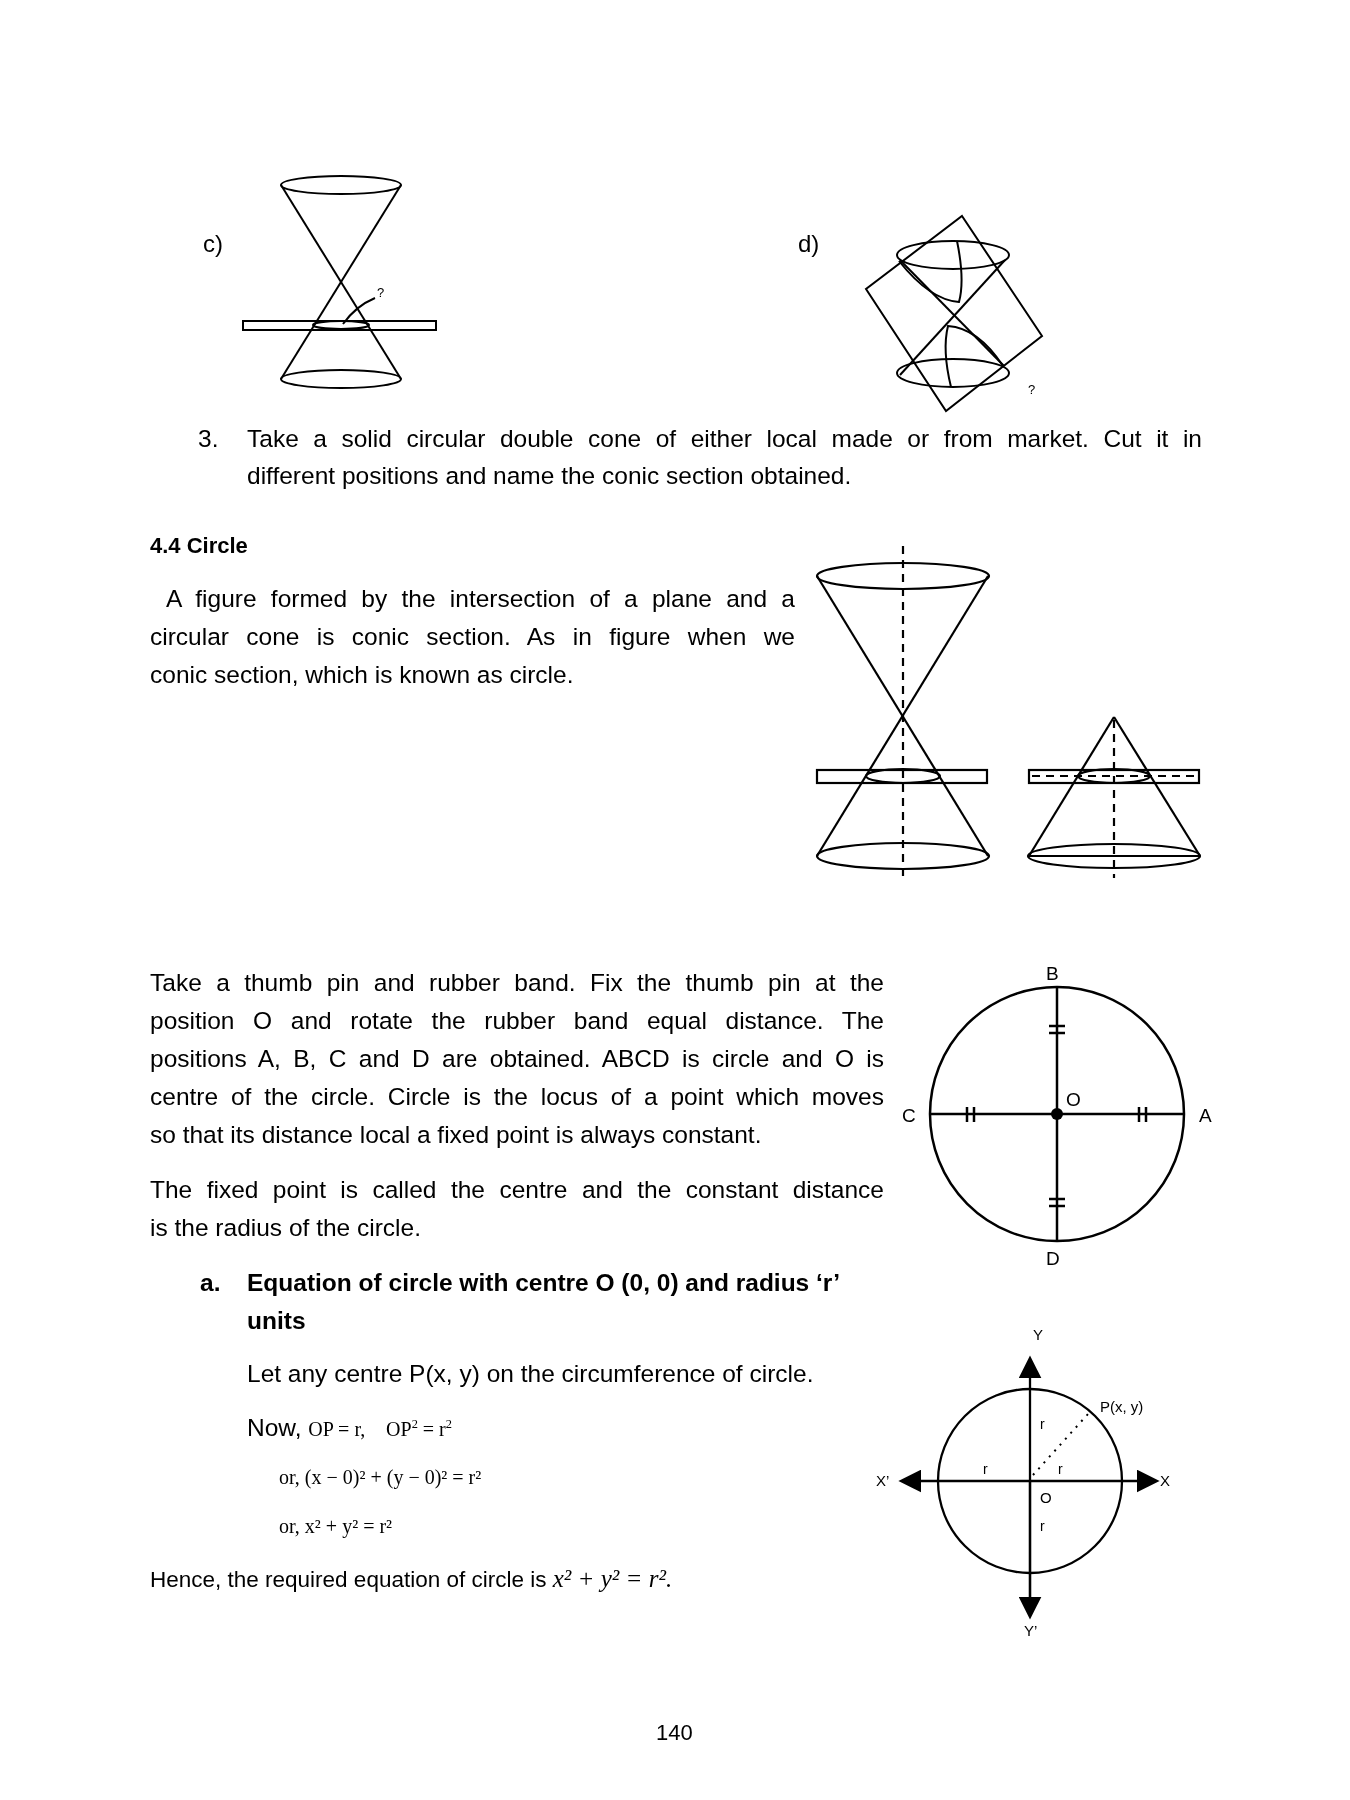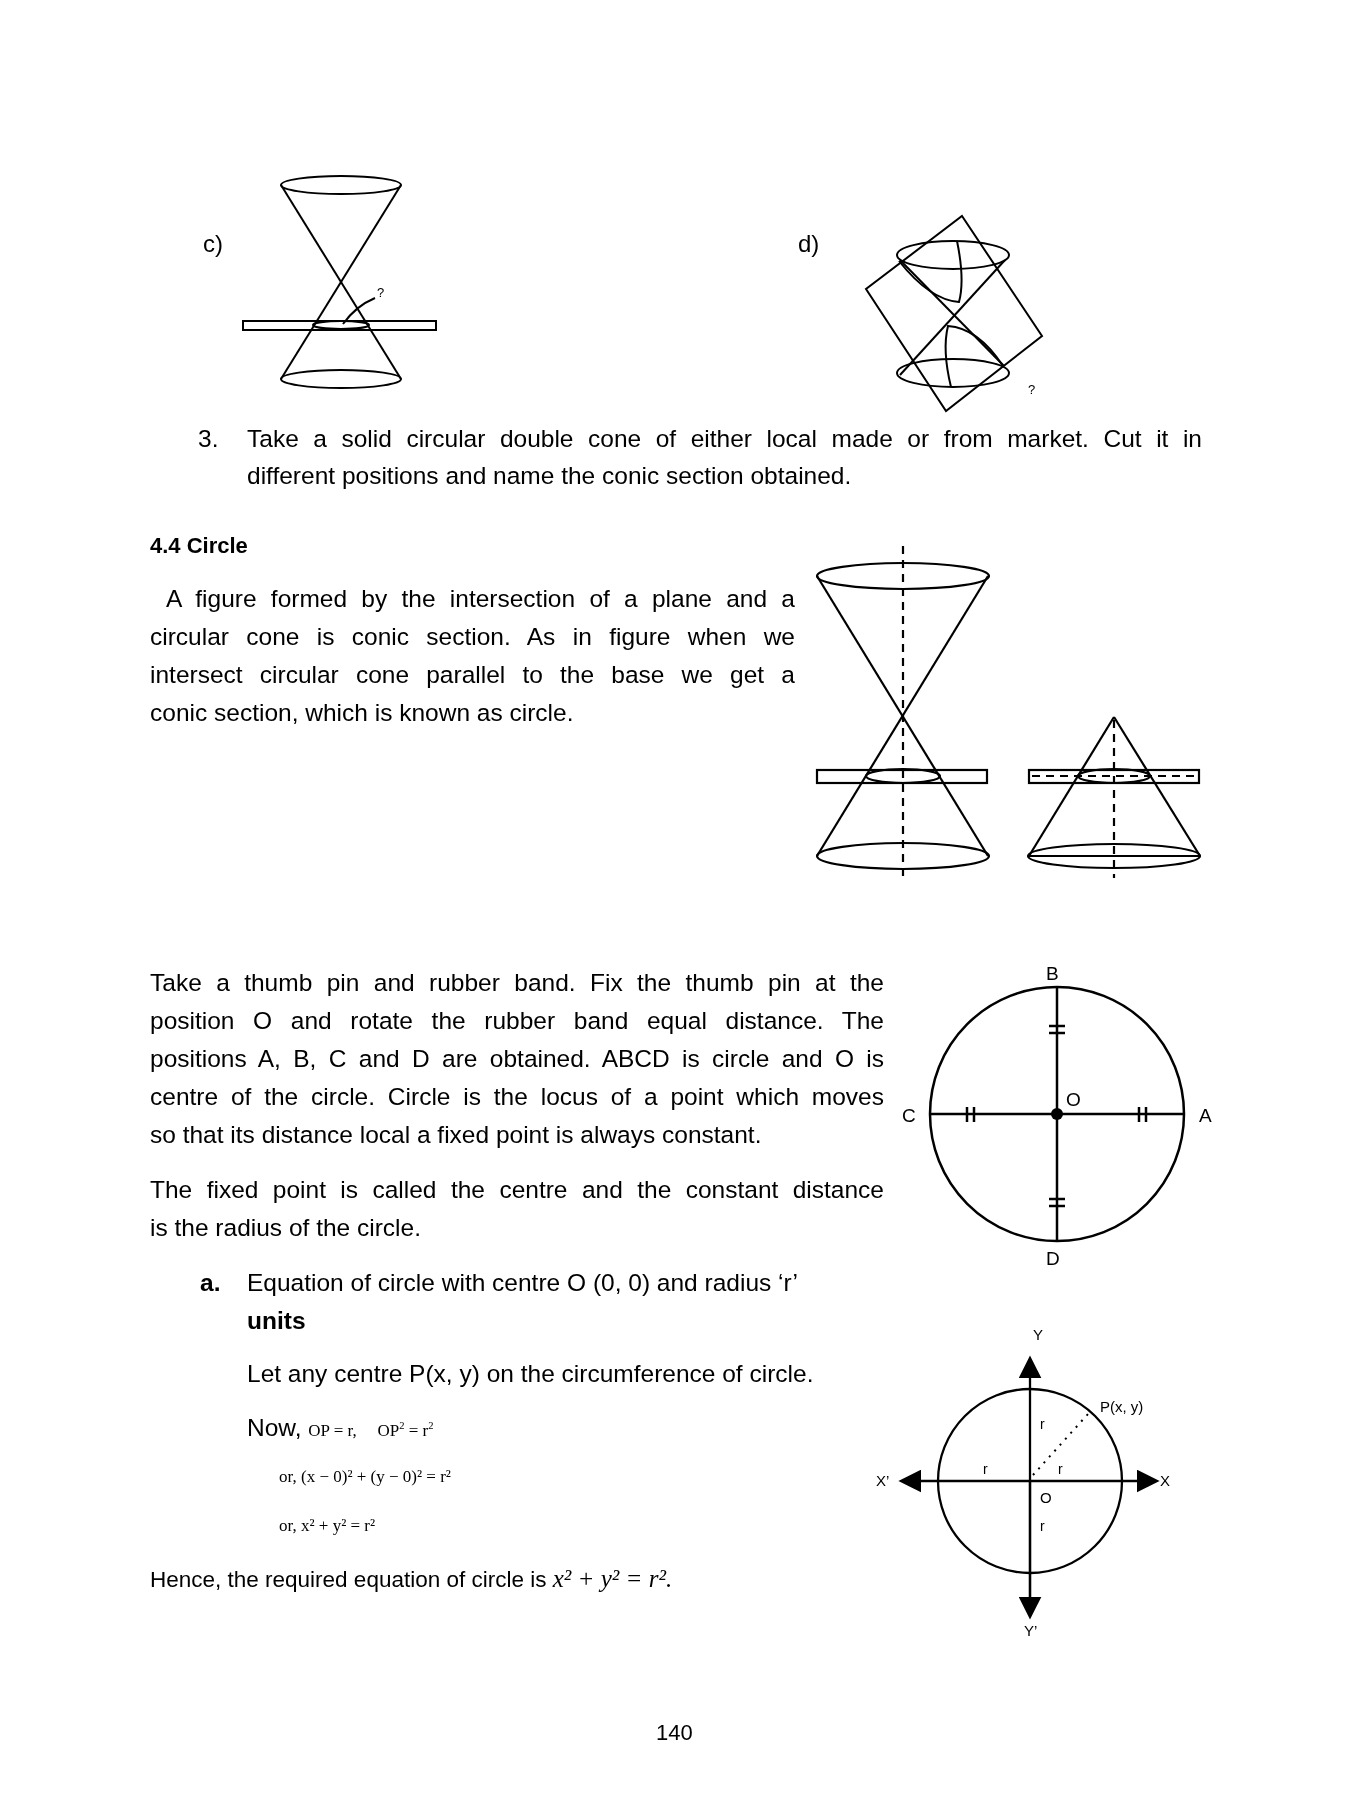--- a/index.html
+++ b/index.html
@@ -1,20 +1,20 @@
 <!DOCTYPE html>
 <html><head>
 <meta charset="utf-8">
 <style>
   html, body { margin:0; padding:0; background:#ffffff; }
   body { width:1350px; height:1800px; position:relative; overflow:hidden;
          font-family:"Liberation Sans", "DejaVu Sans", sans-serif; color:#000; }
   .abs { position:absolute; }
   .body-text { font-size:24.5px; line-height:38px; }
-  .math { font-family:"Liberation Serif", "DejaVu Serif", serif; font-size:17px; }
+  .math { font-family:"Liberation Serif", "DejaVu Serif", serif; font-size:20px; }
   .mathi { font-family:"Liberation Serif", "DejaVu Serif", serif; font-style:italic; font-size:25px; }
   .lbl { font-family:"Liberation Sans", sans-serif; font-size:24px; }
   svg text { font-family:"Liberation Sans", "DejaVu Sans", sans-serif; }
   sup { font-size:0.62em; line-height:0; vertical-align:0.65em; }
 </style>
 </head>
 <body>
 
 <div class="abs lbl" style="left:203px; top:230px;">c)</div>
 <svg class="abs" style="left:230px; top:170px;" width="220" height="220" viewBox="0 0 220 220">
@@ -46,21 +46,20 @@
 
 <div class="abs body-text" style="left:198px; top:420px;">3.</div>
 <div class="abs body-text" style="left:247px; top:420px; width:955px; text-align-last:justify; text-align:justify;">Take a solid circular double cone of either local made or from market. Cut it in</div>
 <div class="abs body-text" style="left:247px; top:457px;">different positions and name the conic section obtained.</div>
 
 <div class="abs" style="left:150px; top:533px; font-weight:bold; font-size:22px;">4.4  Circle</div>
 
 <div class="abs body-text" style="left:150px; top:580px; width:645px;">
   <div style="text-align:justify; text-align-last:justify;margin-left:16px;">A figure formed by the intersection of a plane and a</div>
   <div style="text-align:justify; text-align-last:justify;">circular cone is conic section. As in figure when we</div>
-  <div style="text-align:justify; text-align-last:justify;">intersect circular cone parallel to the base we get a</div>
   <div>conic section, which is known as circle.</div>
 </div>
 
 <svg class="abs" style="left:800px; top:540px;" width="430" height="350" viewBox="0 0 430 350">
   <g fill="none" stroke="#000" stroke-width="2.2">
 
     <ellipse cx="103" cy="36" rx="86" ry="13"></ellipse>
     <line x1="17" y1="36" x2="188" y2="316"></line>
     <line x1="188" y1="36" x2="17" y2="316"></line>
     <ellipse cx="103" cy="316" rx="86" ry="13"></ellipse>
@@ -109,21 +108,21 @@
   </g>
   <circle cx="177" cy="164" r="6" fill="#000"></circle>
   <text x="166" y="30" font-size="19">B</text>
   <text x="22" y="172" font-size="19">C</text>
   <text x="319" y="172" font-size="19">A</text>
   <text x="166" y="315" font-size="19">D</text>
   <text x="186" y="156" font-size="19">O</text>
 </svg>
 
 <div class="abs body-text" style="left:200px; top:1264px; font-weight:bold;">a.</div>
-<div class="abs body-text" style="left:247px; top:1264px; font-weight:normal;">Equation of circle with centre O (0, 0) and radius ‘r’</div>
+<div class="abs body-text" style="left:247px; top:1264px; font-weight:bold;">Equation of circle with centre O (0, 0) and radius ‘r’</div>
 <div class="abs body-text" style="left:247px; top:1302px; font-weight:bold;">units</div>
 
 <div class="abs body-text" style="left:247px; top:1355px;">Let any centre P(x, y) on the circumference of circle.</div>
 
 <div class="abs" style="left:247px; top:1409px; font-size:24.5px; line-height:38px; white-space:nowrap;">
   <span>Now,</span>
   <span class="math">OP = r,</span>
   <span class="math" style="margin-left:14px;"><span>OP</span><sup>2</sup><span> = r</span><sup>2</sup></span>
 </div>
 

